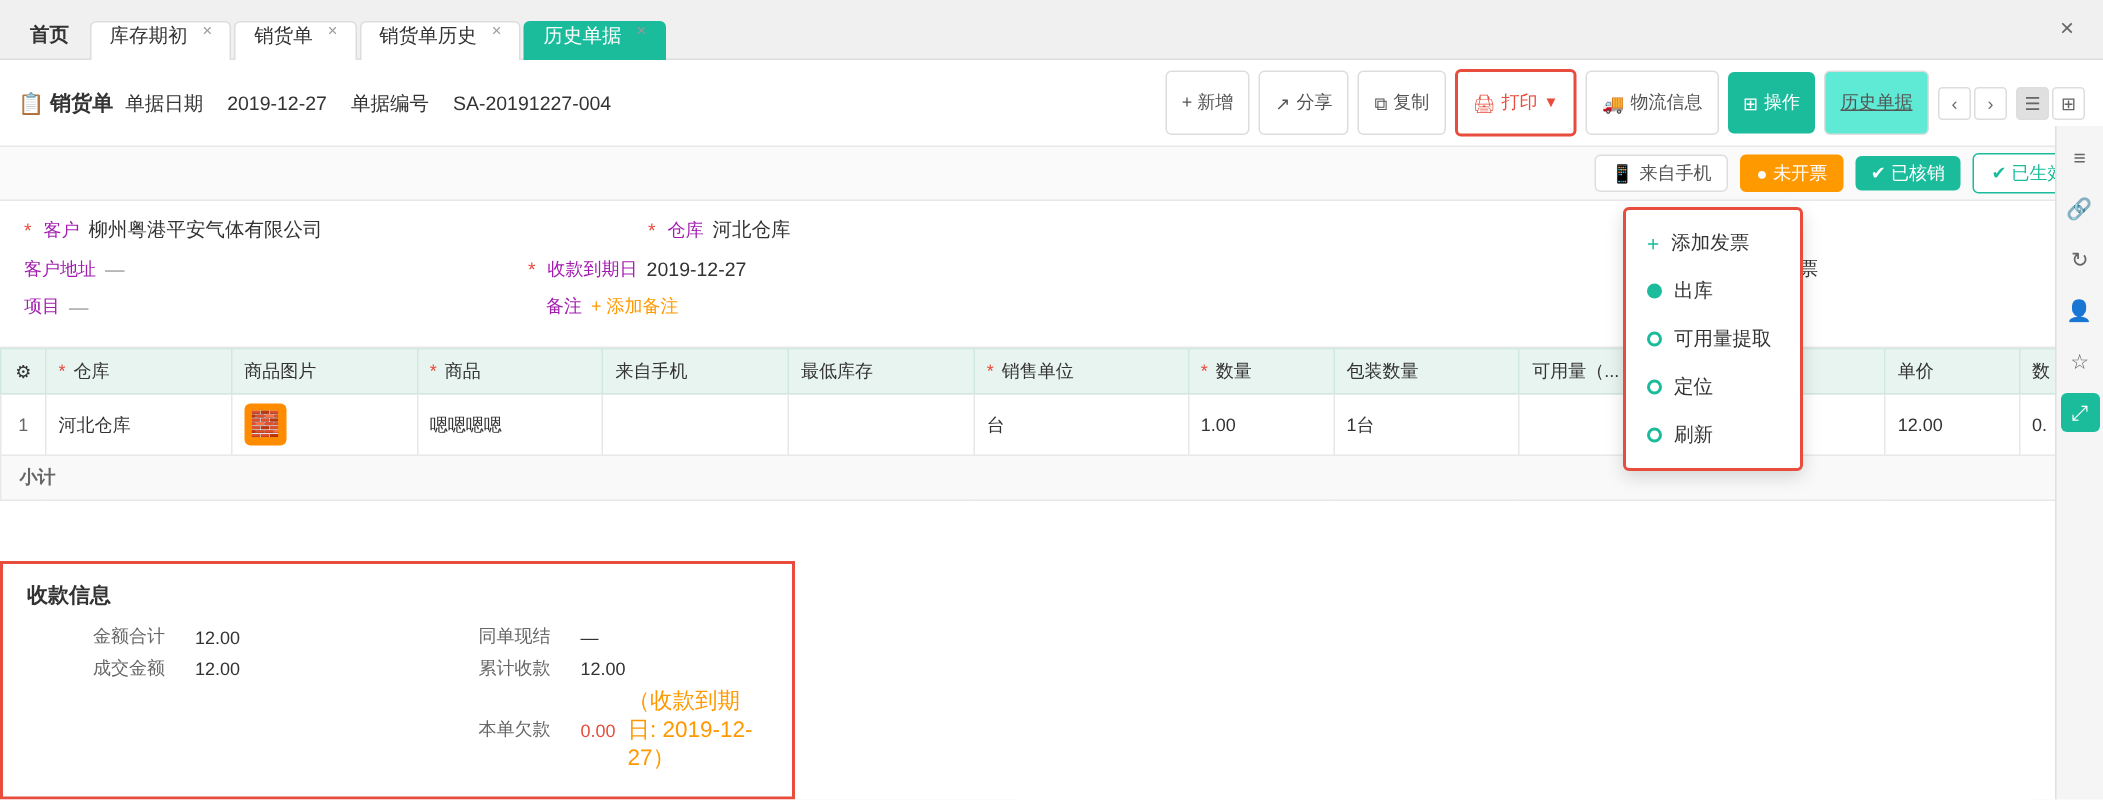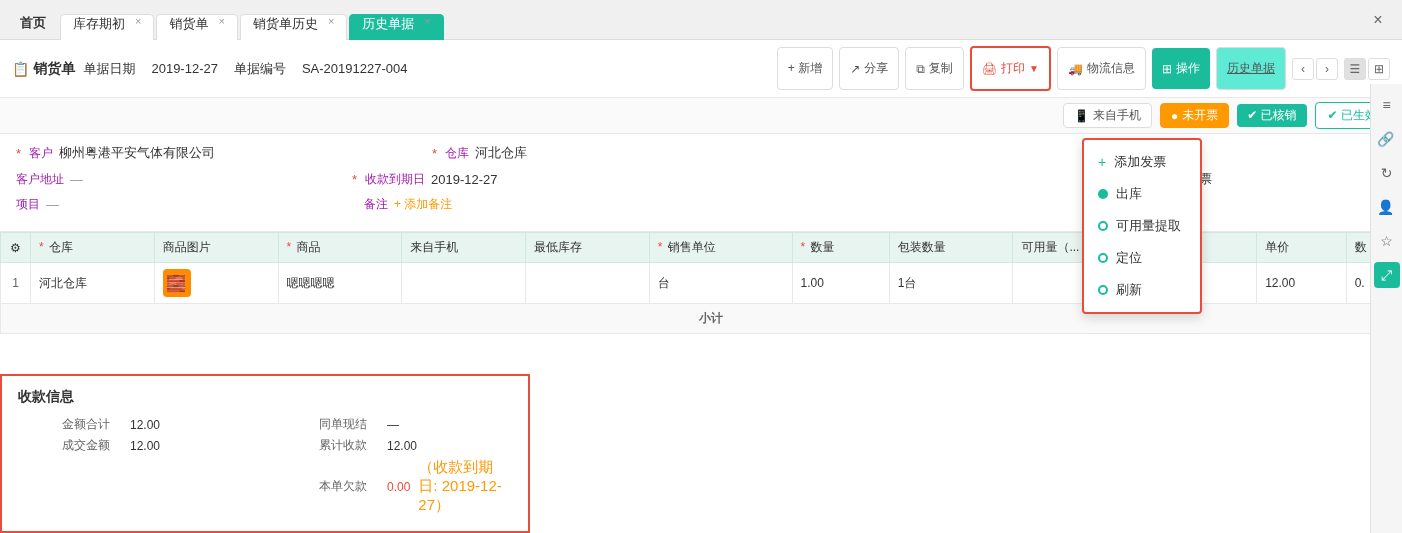--- a/index.html
+++ b/index.html
@@ -279,21 +279,21 @@
           <td></td>
           <td>台</td>
           <td>1.00</td>
           <td>1台</td>
           <td></td>
           <td></td>
           <td>12.00</td>
           <td>0.</td>
         </tr>
         <tr class="subtotal-row">
-          <td colspan="13" style="color:#666; padding-left:28px;text-align:center;">小计</td>
+          <td colspan="13" style="color:#666; padding-left:12px;">小计</td>
         </tr>
       </tbody>
     </table>
   </div>
 
   <div class="payment-box">
     <div class="payment-title">收款信息</div>
     <div class="payment-grid">
       <div>
         <div class="payment-row">

